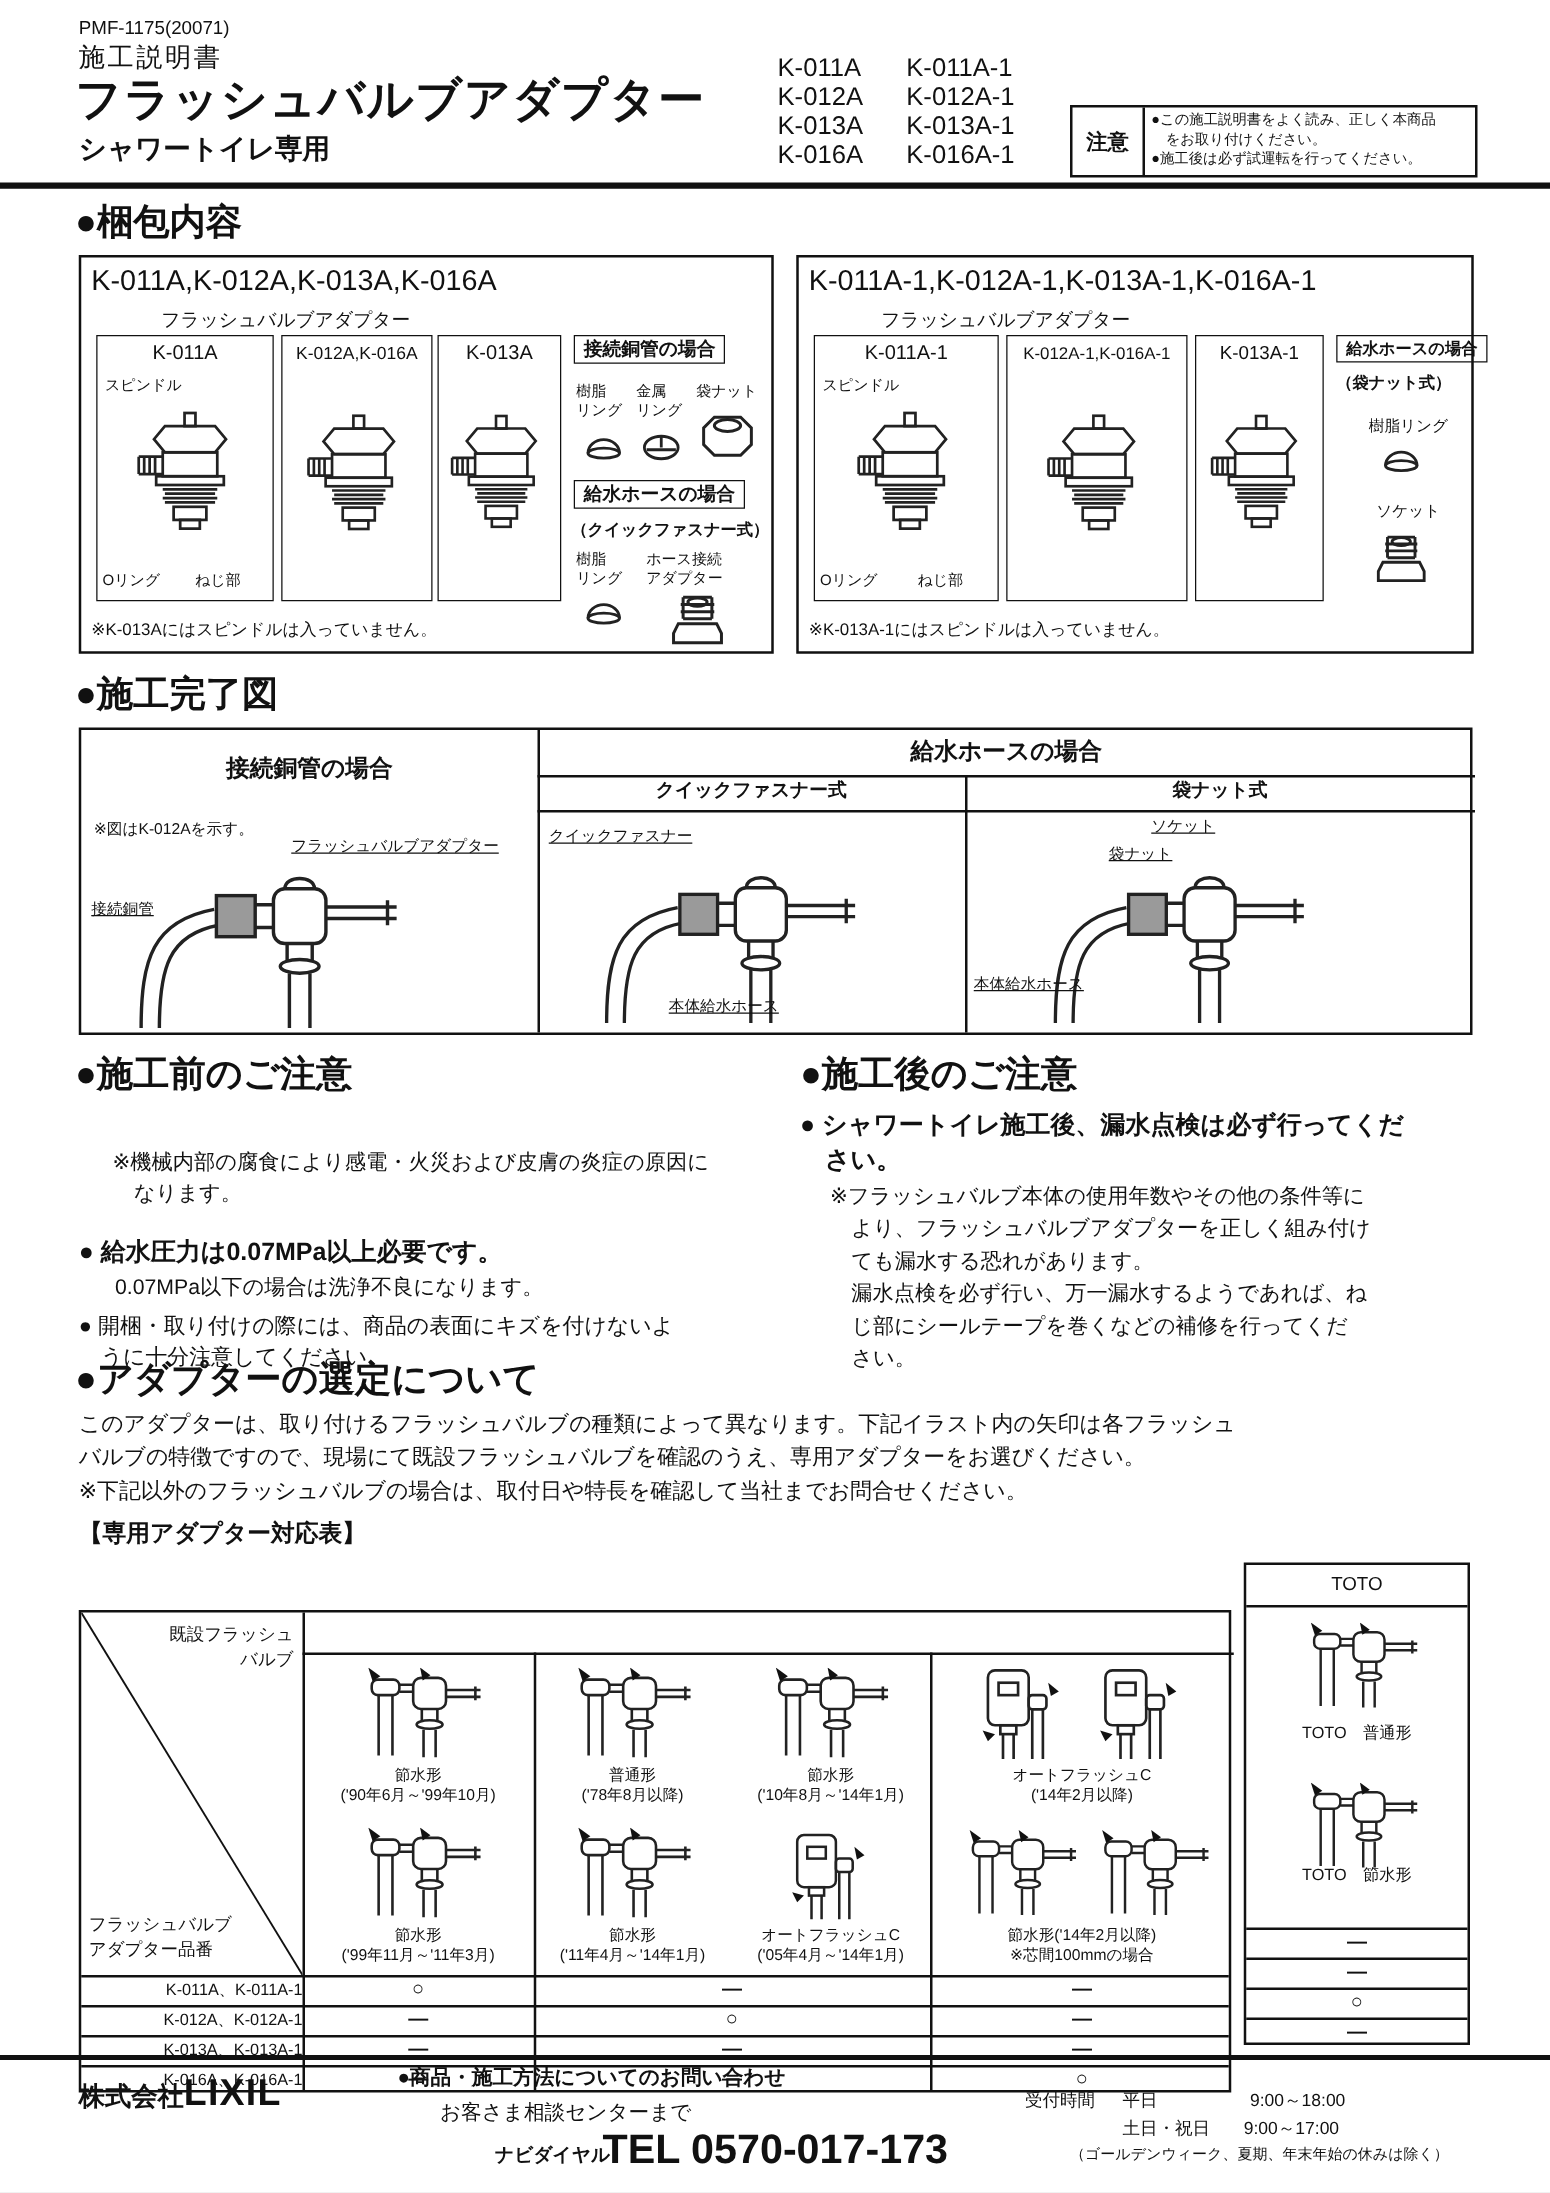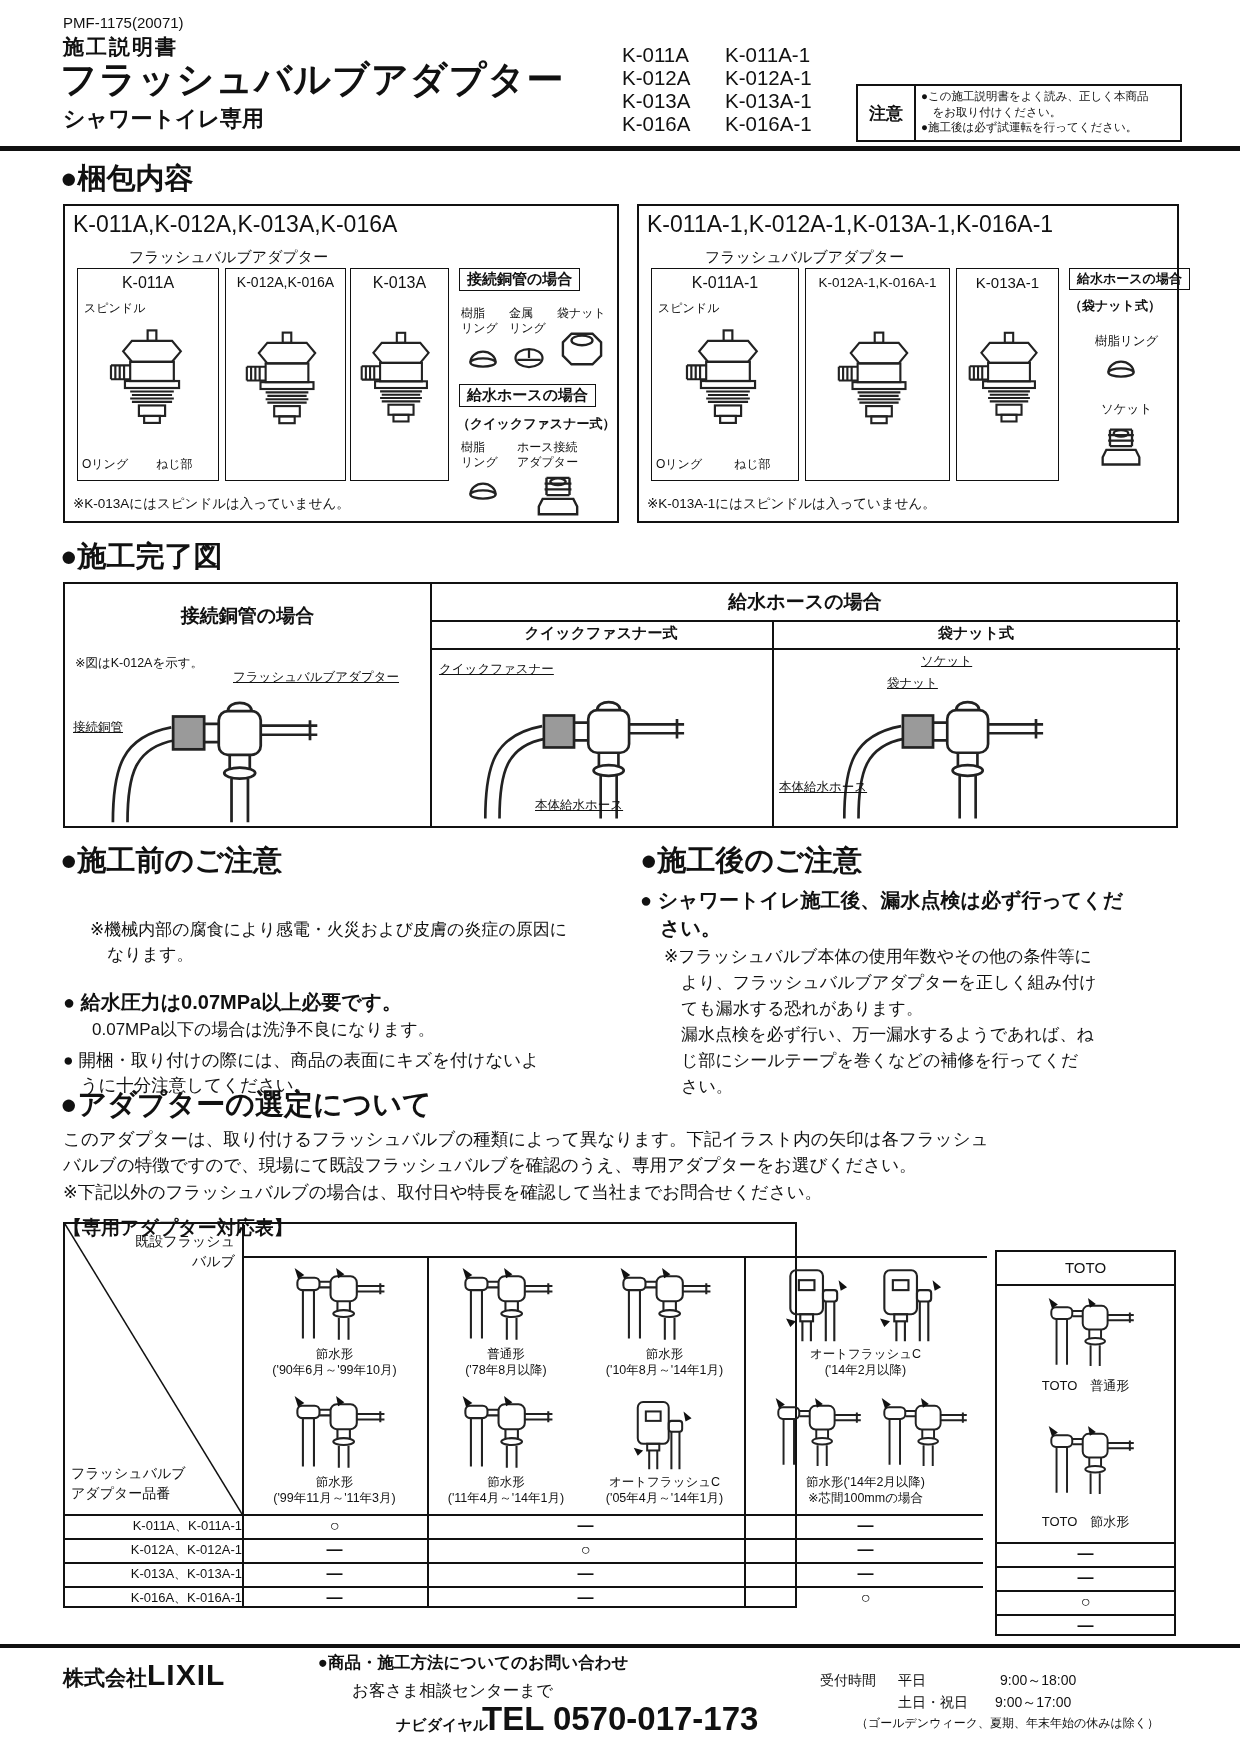--- a/index.html
+++ b/index.html
@@ -110,21 +110,21 @@
   <path d="M8 28 h32 l4 8 v8 h-40 v-8 z"></path>
   <ellipse cx="24" cy="10" rx="8" ry="3.5"></ellipse>
  </g>
 </symbol>
 </defs>
 </svg>
 
 <div class="page">
 
   <div class="t" style="left:63px;top:14px;font-size:15px">PMF-1175(20071)</div>
-  <div class="t" style="left:63px;top:34px;font-size:21px;font-weight:700;letter-spacing:2px">施工説明書</div>
+  <div class="t" style="left:63px;top:34px;font-size:21px;font-weight:400;letter-spacing:2px">施工説明書</div>
   <div class="t b" style="left:60px;top:57px;font-size:37px;letter-spacing:1px">フラッシュバルブアダプター</div>
   <div class="t" style="left:63px;top:105px;font-size:22px;font-weight:600">シャワートイレ専用</div>
 
   <div class="t" style="left:622px;top:42px;display:grid;grid-template-columns:103px 112px;grid-auto-rows:23px;font-size:20.5px;font-weight:500">
     <span>K-011A</span>
       <span>K-011A-1</span>
     <span>K-012A</span>
       <span>K-012A-1</span>
     <span>K-013A</span>
       <span>K-013A-1</span>
@@ -327,21 +327,21 @@
 漏水点検を必ず行い、万一漏水するようであれば、ね
 じ部にシールテープを巻くなどの補修を行ってくだ
 さい。</div>
 
   <div class="t b" style="left:60px;top:1086px;font-size:29px">●アダプターの選定について</div>
   <div class="t pre" style="left:63px;top:1126px;width:1117px;font-size:17.5px;line-height:1.5">このアダプターは、取り付けるフラッシュバルブの種類によって異なります。下記イラスト内の矢印は各フラッシュ
 バルブの特徴ですので、現場にて既設フラッシュバルブを確認のうえ、専用アダプターをお選びください。
 ※下記以外のフラッシュバルブの場合は、取付日や特長を確認して当社までお問合せください。</div>
   <div class="t b" style="left:63px;top:1216px;font-size:19px">【専用アダプター対応表】</div>
 
-  <div class="bd2" style="left:63px;top:1222px;width:734px;height:386px">
+  <div class="bd2" style="left:63px;top:1288px;width:922px;height:386px">
     <div class="vline" style="left:177px;top:0;width:2px;height:382px"></div>
     <div class="vline" style="left:362px;top:32px;width:1.5px;height:350px"></div>
     <div class="vline" style="left:679px;top:32px;width:1.5px;height:350px"></div>
     <div class="hline" style="left:177px;top:32px;width:745px;height:2px"></div>
     <div class="hline" style="left:0;top:290px;width:918px;height:2px"></div>
     <div class="hline" style="left:0;top:314px;width:918px;height:1.5px"></div>
     <div class="hline" style="left:0;top:338px;width:918px;height:1.5px"></div>
     <div class="hline" style="left:0;top:362px;width:918px;height:1.5px"></div>
 
     <svg style="position:absolute;left:0;top:0;width:177px;height:290px">
@@ -452,21 +452,21 @@
         <svg class="use">
           <use href="#sym-valve"></use>
         </svg>
       </div>
     <div class="cap" style="left:0;top:126px;width:177px;font-size:13px">TOTO　普通形</div>
     <div class="icon" style="left:28px;top:174px;width:122px;height:72px">
         <svg class="use">
           <use href="#sym-valve"></use>
         </svg>
       </div>
-    <div class="cap" style="left:0;top:262px;width:177px;font-size:13px">TOTO　節水形</div>
+    <div class="cap" style="left:0;top:240px;width:177px;font-size:13px">TOTO　節水形</div>
 
     <div class="mark" style="left:0;top:294px;width:177px">—</div>
     <div class="mark" style="left:0;top:318px;width:177px">—</div>
     <div class="mark" style="left:0;top:342px;width:177px">○</div>
     <div class="mark" style="left:0;top:366px;width:177px">—</div>
   </div>
 
   <div class="rule" style="top:1644px;height:4px"></div>
   <div class="t" style="left:63px;top:1656px">
     <span style="font-size:21px;font-weight:600">株式会社</span><span style="font-size:30px;font-weight:700;letter-spacing:1px">LIXIL</span>

